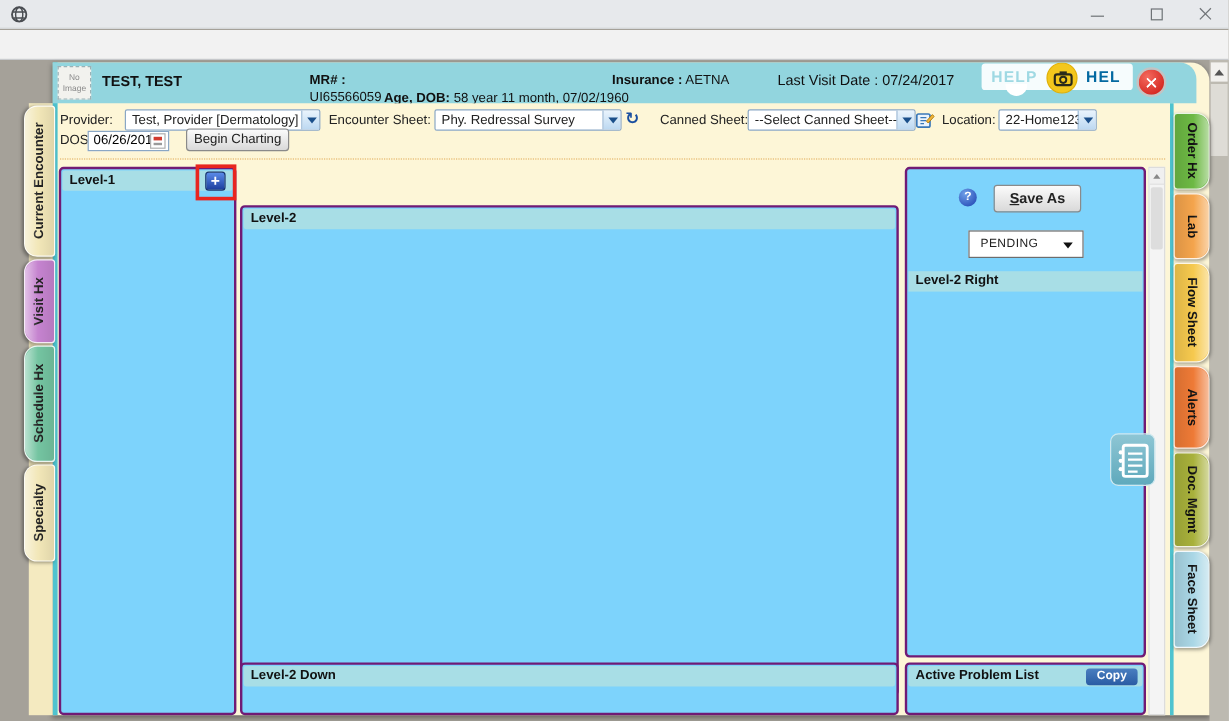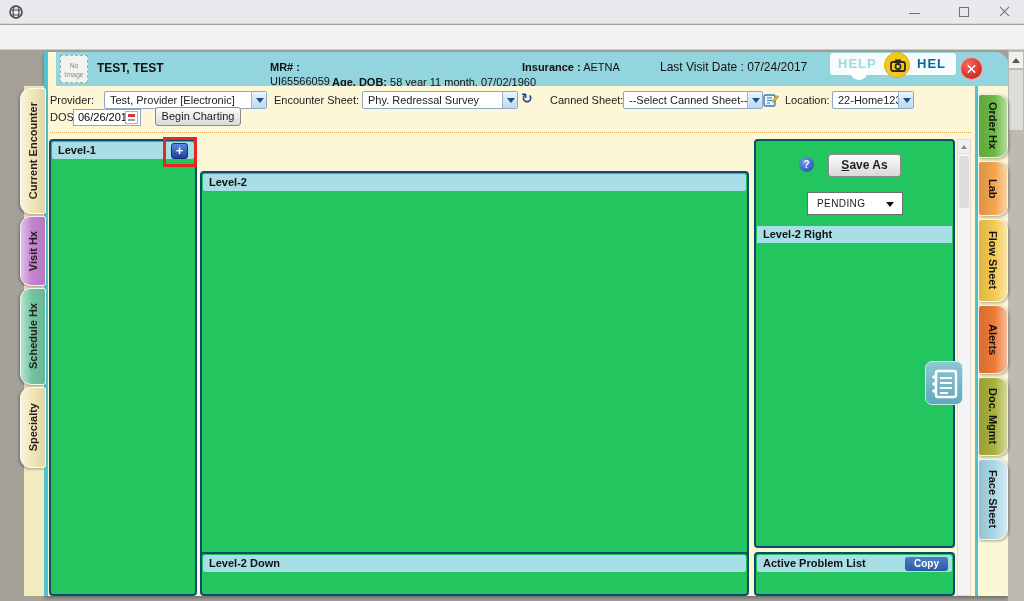--- a/index.html
+++ b/index.html
@@ -21,21 +21,21 @@
   #lock { position:absolute; left:46px; top:31px; width:11px; height:13px; }
   .redact { position:absolute; top:33px; height:9px; background:#c7c9cc; border-radius:4px; filter:blur(1.5px); }
 
   
   #emr-window { position:absolute; left:44px; top:52px; width:964px; height:544px; background:#fdf6d7; border-radius:0 16px 0 0; box-shadow:0 2px 4px rgba(0,0,0,.35); }
   #left-col { position:absolute; left:24px; top:86px; width:20px; height:510px; background:#f4eac0; }
   #teal-left { position:absolute; left:44px; top:52px; width:4px; height:544px; background:#4fc3cf; }
   #teal-right { position:absolute; left:975px; top:86px; width:3px; height:510px; background:#4fc3cf; }
 
   
-  #pt-header { position:absolute; left:44px; top:52px; width:953px; height:34px; background:#92d5de; border-radius:0 14px 0 0; overflow:hidden; font-size:11px; color:#111;margin-left:12px; }
+  #pt-header { position:absolute; left:44px; top:52px; width:953px; height:34px; background:#92d5de; border-radius:0 14px 0 0; overflow:hidden; font-size:11px; color:#111; }
   #no-image { position:absolute; left:4px; top:3px; width:28px; height:28px; background:#f2f2ee; border:1px dashed #9ab2b6; color:#8a8a8a; font-size:7px; text-align:center; line-height:9px; padding-top:5px; }
   #pt-name { position:absolute; left:41px; top:9px; font-size:12px; font-weight:bold; }
   #mr-block { position:absolute; left:214px; top:8px; line-height:14px; }
   .hdr-b { font-weight:bold; }
   #agedob { position:absolute; left:276px; top:24px;text-align:center; }
   #insur { position:absolute; left:466px; top:9px; }
   #lastvisit { position:absolute; left:604px; top:8px; font-size:12px; font-weight:normal; }
   #help-box { position:absolute; left:774px; top:1px; width:126px; height:22px; background:rgba(255,255,255,.92); border-radius:3px; }
   #help-bump { position:absolute; left:794px; top:18px; width:18px; height:10px; background:#fff; border-radius:0 0 9px 9px; }
   #help-t1 { position:absolute; left:782px; top:4px; font-size:13px; font-weight:bold; color:#9fd9e3; letter-spacing:1px; }
@@ -54,21 +54,21 @@
   #edit-ic { position:absolute; left:763px; top:92px; width:16px; height:16px; cursor:pointer; }
   #dos-input { position:absolute; left:73px; top:109px; width:68px; height:17px; background:#fff; border:1px solid #8aa7c5; font-size:11px; line-height:15px; padding-left:4px; }
   #cal-btn { position:absolute; left:125px; top:111px; width:13px; height:13px; background:#fff; border:1px solid #b0b0b0; cursor:pointer; }
   #cal-btn::after { content:""; position:absolute; left:2px; top:2px; width:7px; height:3px; background:#d23b2e; }
   #cal-btn::before { content:""; position:absolute; left:2px; top:7px; width:7px; height:2px; background:#9a9a9a; }
   .btn-gray { position:absolute; background:linear-gradient(#fbfbfb,#d9d9d9); border:1px solid #8a8a8a; border-radius:3px; font-size:11px; color:#222; text-align:center; cursor:pointer; }
   #begin-chart { left:155px; top:107px; width:86px; height:19px; line-height:17px; }
   #dotline { position:absolute; left:50px; top:132px; width:921px; border-top:1px dotted #dfa852; }
 
   
-  .panel { position:absolute; background:#22c55e; border:2px solid #0c4a6e; border-radius:4px; }
+  .panel { position:absolute; background:#7dd3fc; border:2px solid #701a75; border-radius:4px; }
   .phdr { position:absolute; top:1px; left:1px; right:1px; height:17px; background:#a8dee6; border-radius:2px; font-size:11px; font-weight:bold; color:#111; line-height:17px; padding-left:6px; }
   #p-l1 { left:49px; top:139px; width:148px; height:457px; }
   #p-l2 { left:200px; top:139px; width:549px; height:409px;margin-top:32px; }
   #p-l2d { left:200px; top:552px; width:549px; height:44px; }
   #p-r { left:754px; top:139px; width:201px; height:409px; }
   #p-apl { left:754px; top:552px; width:201px; height:44px; }
 
   #add-btn { position:absolute; left:171px; top:143px; width:17px; height:16px; background:linear-gradient(#5a8ae8,#1d3f9e); border:1px solid #163070; border-radius:3px; color:#fff; font-size:13px; font-weight:bold; text-align:center; line-height:13px; cursor:pointer; z-index:5; }
   #anno-box { position:absolute; left:163px; top:137px; width:34px; height:30px; border:3px solid #e8251f; z-index:6; }
 
@@ -164,21 +164,21 @@
       </svg>
     </div>
     <span id="help-t2">HEL</span>
     <div id="close-x">
         <i></i>
         <b></b>
       </div>
   </div>
 
   <span class="tb-label" style="left:50px;top:94px;">Provider:</span>
-  <div class="dd" style="left:104px;top:91px;width:163px;"><span>Test, Provider [Electronic]</span><span class="arrow"></span></div>
+  <div class="dd" style="left:104px;top:91px;width:163px;"><span>Test, Provider [Dermatology]</span><span class="arrow"></span></div>
   <span class="tb-label" style="left:274px;top:94px;">Encounter Sheet:</span>
   <div class="dd" style="left:362px;top:91px;width:156px;"><span>Phy. Redressal Survey</span><span class="arrow"></span></div>
   <span id="refresh-ic">↻</span>
   <span class="tb-label" style="left:550px;top:94px;text-align:center;">Canned Sheet:</span>
   <div class="dd" style="left:623px;top:91px;width:140px;"><span>--Select Canned Sheet--</span><span class="arrow"></span></div>
   <svg id="edit-ic" viewBox="0 0 16 16">
     <rect x="1" y="3" width="11" height="11" rx="1.5" fill="#eaf3fb" stroke="#3a78b8" stroke-width="1.4"></rect>
     <path d="M4 6 H9 M4 8.5 H9 M4 11 H7" stroke="#3a78b8" stroke-width="1"></path>
     <path d="M9 9 L14 3.5 L15.5 5 L10.5 10.5 Z" fill="#f2b63c" stroke="#b07d10" stroke-width=".8"></path>
   </svg>

